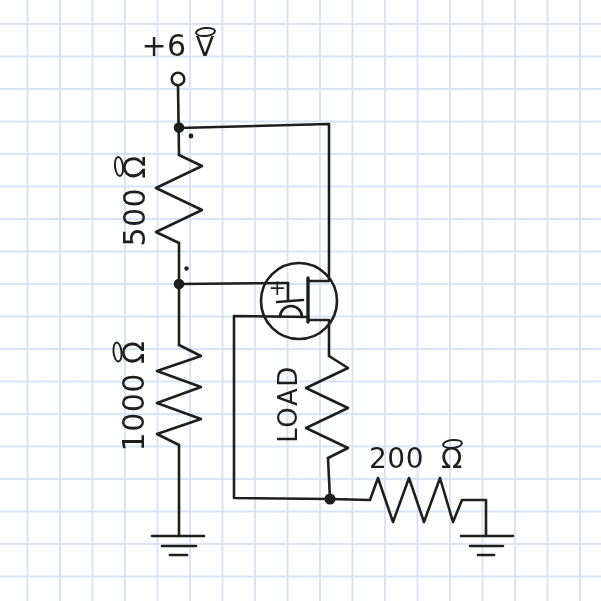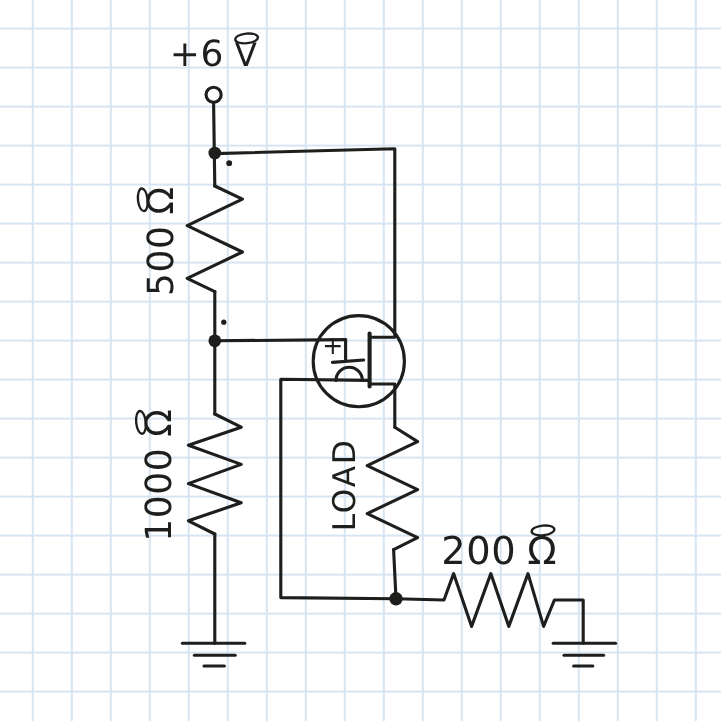--- a/index.html
+++ b/index.html
@@ -46,21 +46,21 @@
     margin-left: -10px;
     border: 2px solid #1e1e1c;
     border-radius: 50%;
     transform: rotate(-6deg);
   }
   #supply-label { left: 132px; top: 30px; width: 92px; height: 32px; font-size: 30px; }
   #supply-label .unit { font-size: 27px; }
   #r1-label  { left: 88px;  top: 184px; width: 94px;  height: 34px; font-size: 30px; }
   #r2-label  { left: 77px;  top: 379px; width: 113px; height: 34px; font-size: 30px; }
   #load-label{ left: 243px; top: 387px; width: 90px;  height: 34px; font-size: 26px; letter-spacing: 1.5px; }
-  #r3-label  { left: 369px; top: 442px; width: 94px;  height: 34px; font-size: 32px; }
+  #r3-label  { left: 369px; top: 442px; width: 94px;  height: 34px; font-size: 28px; justify-content: space-between; }
   #gate-plus { left: 266px; top: 277px; width: 23px;  height: 23px; font-size: 21px; }
 </style>
 </head>
 <body>
 
 <div class="canvas">
 
   <svg class="wires" width="601" height="601" viewBox="0 0 601 601">
     <g class="ink">
 

